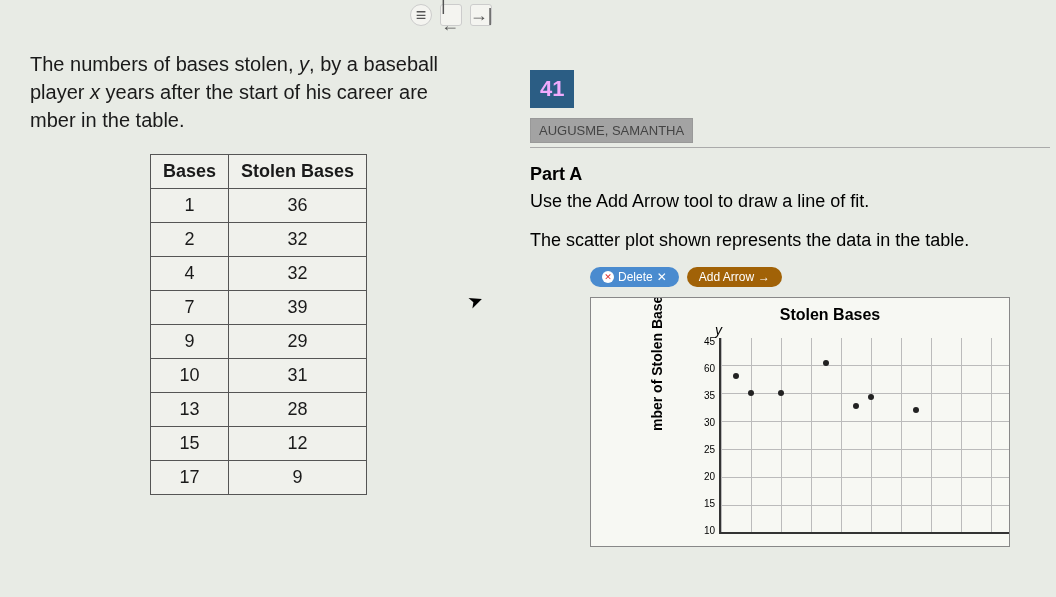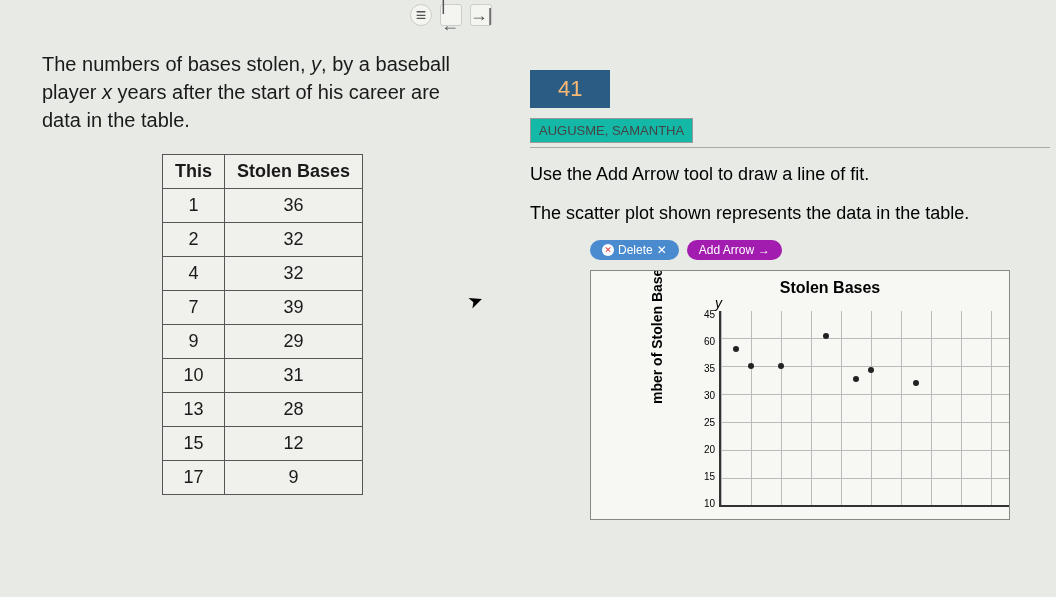--- a/index.html
+++ b/index.html
@@ -24,21 +24,21 @@
   display: flex; align-items: center; justify-content: center;
   color: #555;
   font-size: 18px;
   background: #f4f4f0;
   border: 1px solid #ccc;
   border-radius: 3px;
 }
 .hamburger-icon { border-radius: 50%; }
 .left-panel {
   position: absolute;
-  left: 42px;
+  left: 30px;
   top: 50px;
   width: 450px;
 }
 .intro-text {
   font-size: 20px;
   line-height: 1.4;
   color: #1a1a1a;
   margin-bottom: 20px;
 }
 .intro-text .ital { font-style: italic; }
@@ -57,42 +57,42 @@
 .data-table th { font-weight: bold; }
 .right-panel {
   position: absolute;
   left: 530px;
   top: 70px;
   width: 520px;
 }
 .q-number {
   display: inline-block;
   background: #2b5d84;
-  color: #fdba74;
+  color: #f0abfc;
   font-size: 22px;
-  font-weight: normal;
-  padding: 6px 28px;
+  font-weight: bold;
+  padding: 6px 10px;
 }
 .student-name {
   display: inline-block;
   border: 1px solid #999;
-  background: #14b8a6;
+  background: #a3a3a3;
   padding: 4px 8px;
   font-size: 13px;
   color: #444;
   margin-top: 10px;
 }
 .divider { border-top: 1px solid #aaa; margin: 4px 0 14px 0; width: 100%; }
 .question-text { font-size: 19px; color: #1a1a1a; line-height: 1.5; }
 .question-text .bold { font-weight: bold; }
 .part-label { font-weight: bold; font-size: 18px; margin-top: 16px; margin-bottom: 4px; }
 .part-text { font-size: 18px; margin-bottom: 14px; line-height: 1.4; }
 .tool-row { display: flex; gap: 8px; margin: 10px 0 10px 60px; align-items: center; }
 .tool-btn {
-  background: #a21caf;
+  background: #a16207;
   color: #fff;
   border-radius: 12px;
   padding: 3px 12px;
   font-size: 12px;
   display: flex;
   align-items: center;
   gap: 4px;
 }
 .tool-btn.delete { background: #4a8bcf; }
 .tool-btn .dot {
@@ -169,27 +169,27 @@
 <div class="top-toolbar">
   <span class="nav-icon hamburger-icon">≡</span>
   <span class="nav-icon">|←</span>
   <span class="nav-icon">→|</span>
 </div>
 
 <div class="left-panel">
   <p class="intro-text">
     <span>The numbers of bases stolen, </span><span class="ital">y</span><span>, by a baseball</span><br>
     <span>player </span><span class="ital">x</span><span> years after the start of his career are</span><br>
-    <span>data in the table.</span>
+    <span>mber in the table.</span>
   </p>
 
   <table class="data-table">
     <thead>
       <tr>
-        <th>This</th>
+        <th>Bases</th>
         <th>Stolen Bases</th>
       </tr>
     </thead>
     <tbody id="tbody">
         <tr>
           <td>1</td>
           <td>36</td>
         </tr>
         <tr>
           <td>2</td>
@@ -229,20 +229,21 @@
 
 <span class="cursor-arrow">➤</span>
 
 <div class="right-panel">
   <div class="q-number">41</div>
   <br>
   <div class="student-name">AUGUSME, SAMANTHA</div>
   <div class="divider"></div>
 
 
+  <p class="part-label">Part A</p>
   <p class="part-text">Use the Add Arrow tool to draw a line of fit.</p>
   <p class="part-text">The scatter plot shown represents the data in the table.</p>
 
   <div class="tool-row">
     <div class="tool-btn delete">
       <span class="dot">✕</span>
       <span>Delete</span>
       <span>✕</span>
     </div>
     <div class="tool-btn">

